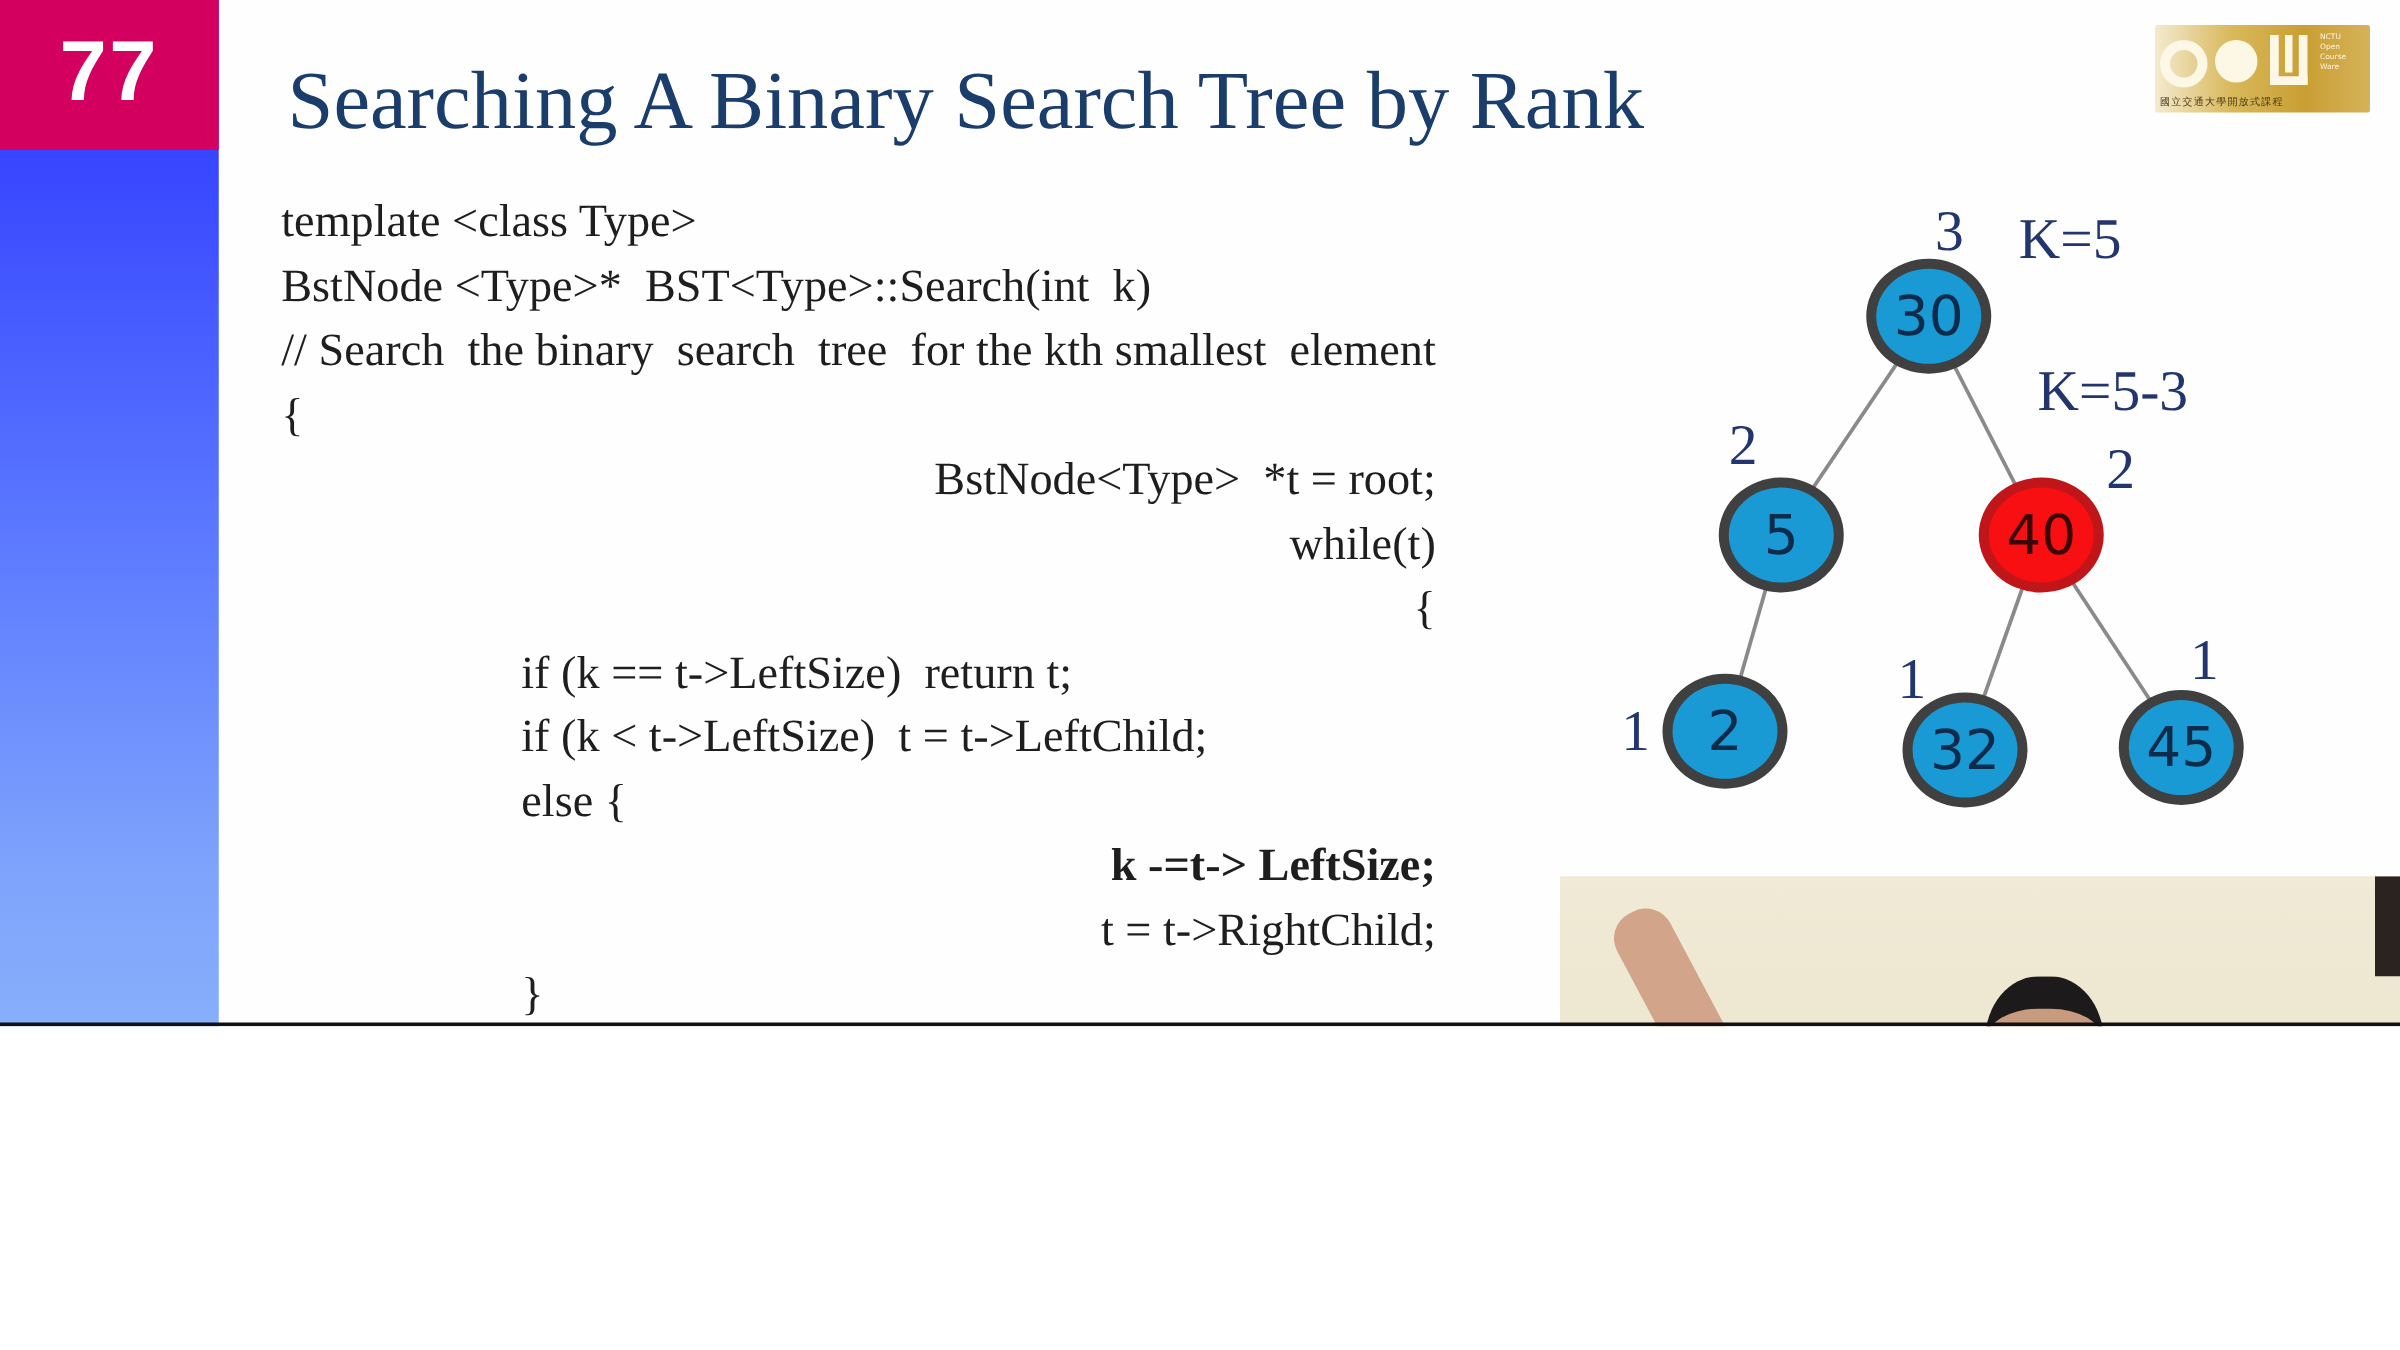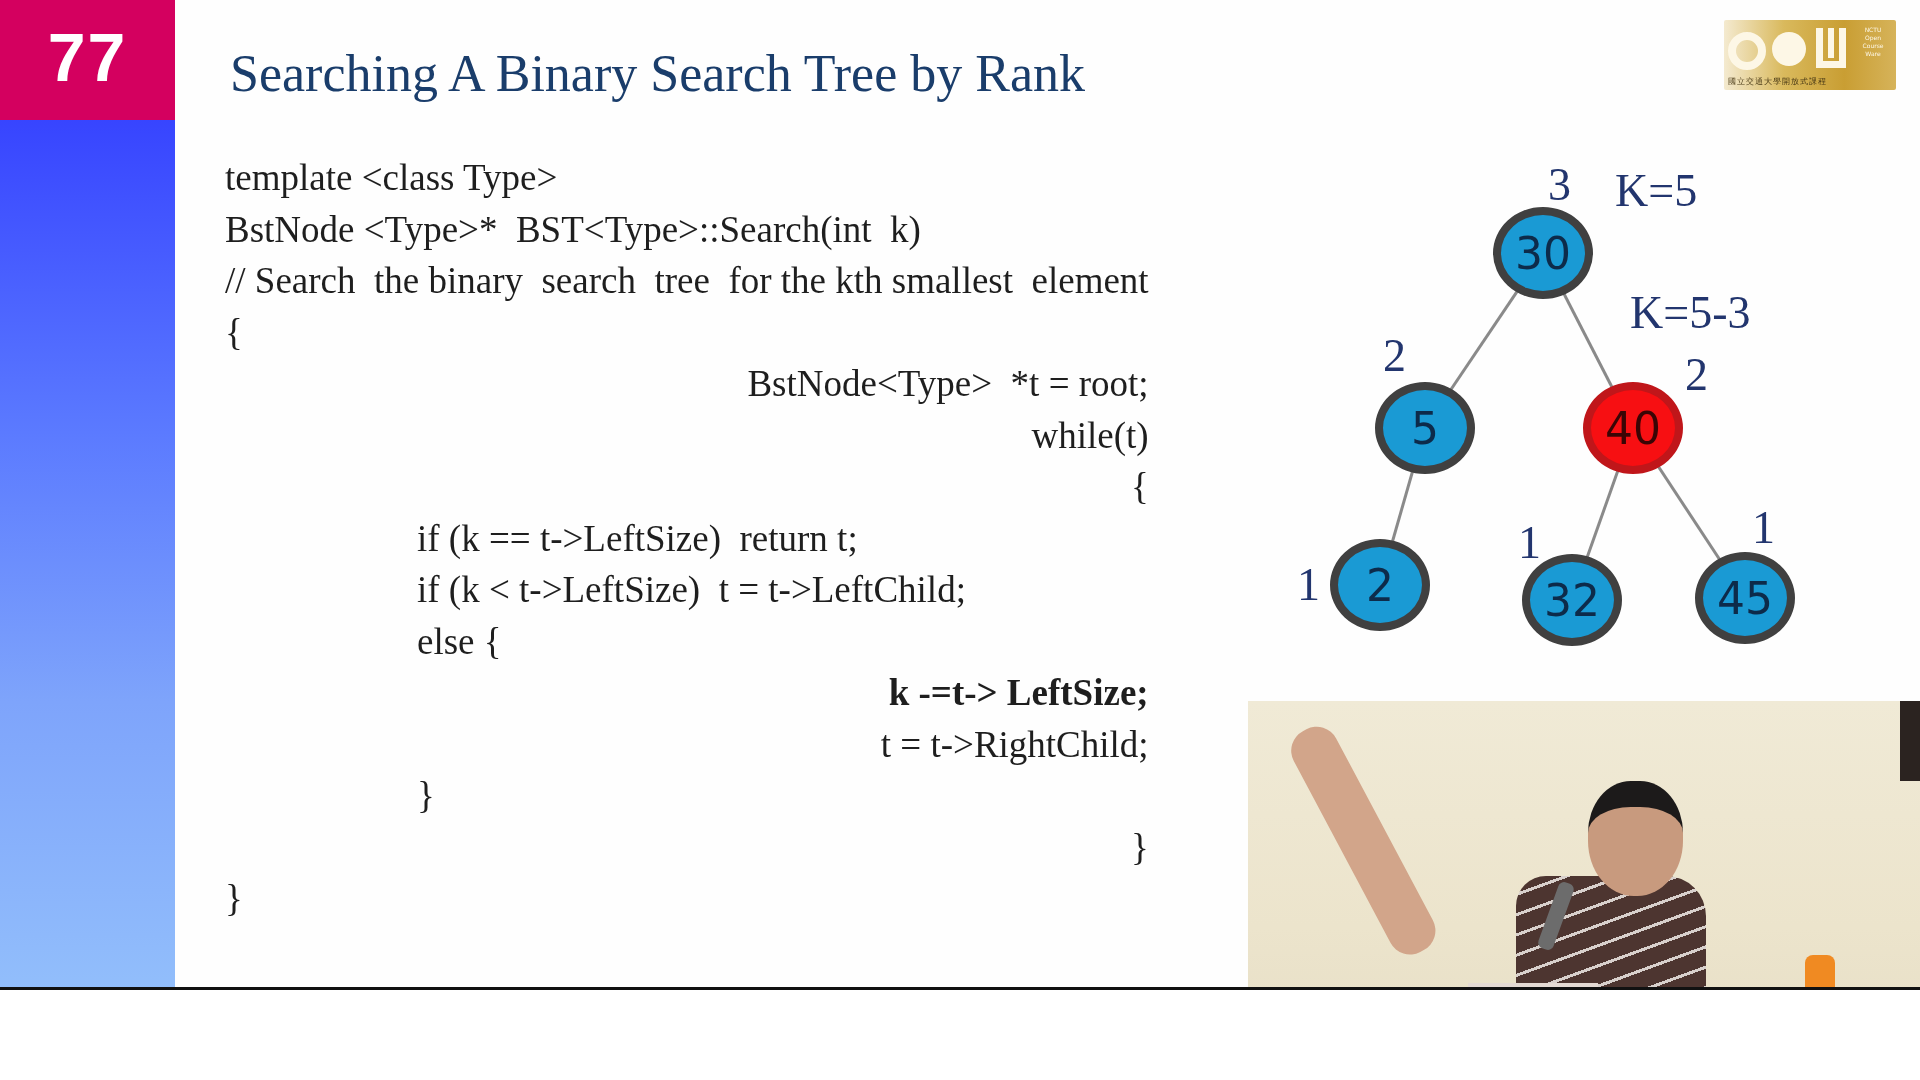--- a/index.html
+++ b/index.html
@@ -6,21 +6,21 @@
       margin: 0;
       padding: 0;
       width: 1920px;
       height: 1080px;
       overflow: hidden;
       background: #ffffff;
     }
     .frame {
       position: relative;
       width: 1920px;
-      height: 990px;
+      height: 821px;
       background: #fefefe;
       overflow: hidden;
     }
     .sidebar {
       position: absolute;
       left: 0; top: 0;
       width: 175px;
       height: 1080px;
       background: linear-gradient(to bottom, #2a30ff 0%, #3c4cff 15%, #5b7aff 40%, #7ea4fb 65%, #98c6fb 100%);
     }
@@ -52,35 +52,34 @@
       font-size: 50px;
       line-height: 1;
     }
     .brand-cs { top: 978px; }
     .brand-nctu { top: 1040px; }
     .title {
       position: absolute;
       left: 230px;
       top: 45px;
       font-family: "Liberation Serif", serif;
-      font-size: 52px;
+      font-size: 66px;
       color: #1a3d6b;
       white-space: nowrap;
       line-height: 1.1;
     }
     .logo {
       position: absolute;
       left: 1724px;
       top: 20px;
       width: 172px;
       height: 70px;
       background: linear-gradient(90deg, #f4ead0 0%, #d9b95c 35%, #c99e33 70%, #d6b35a 100%);
       border-radius: 2px;
       overflow: hidden;
-      text-align: center;
     }
     .logo .ring {
       position: absolute;
       top: 12px;
       width: 34px; height: 34px;
       border-radius: 50%;
     }
     .logo .ring.o1 { left: 4px; border: 8px solid #fdf7e6; width: 22px; height: 22px; }
     .logo .ring.o2 { left: 48px; background: #fdf7e6; }
     .logo .w {

